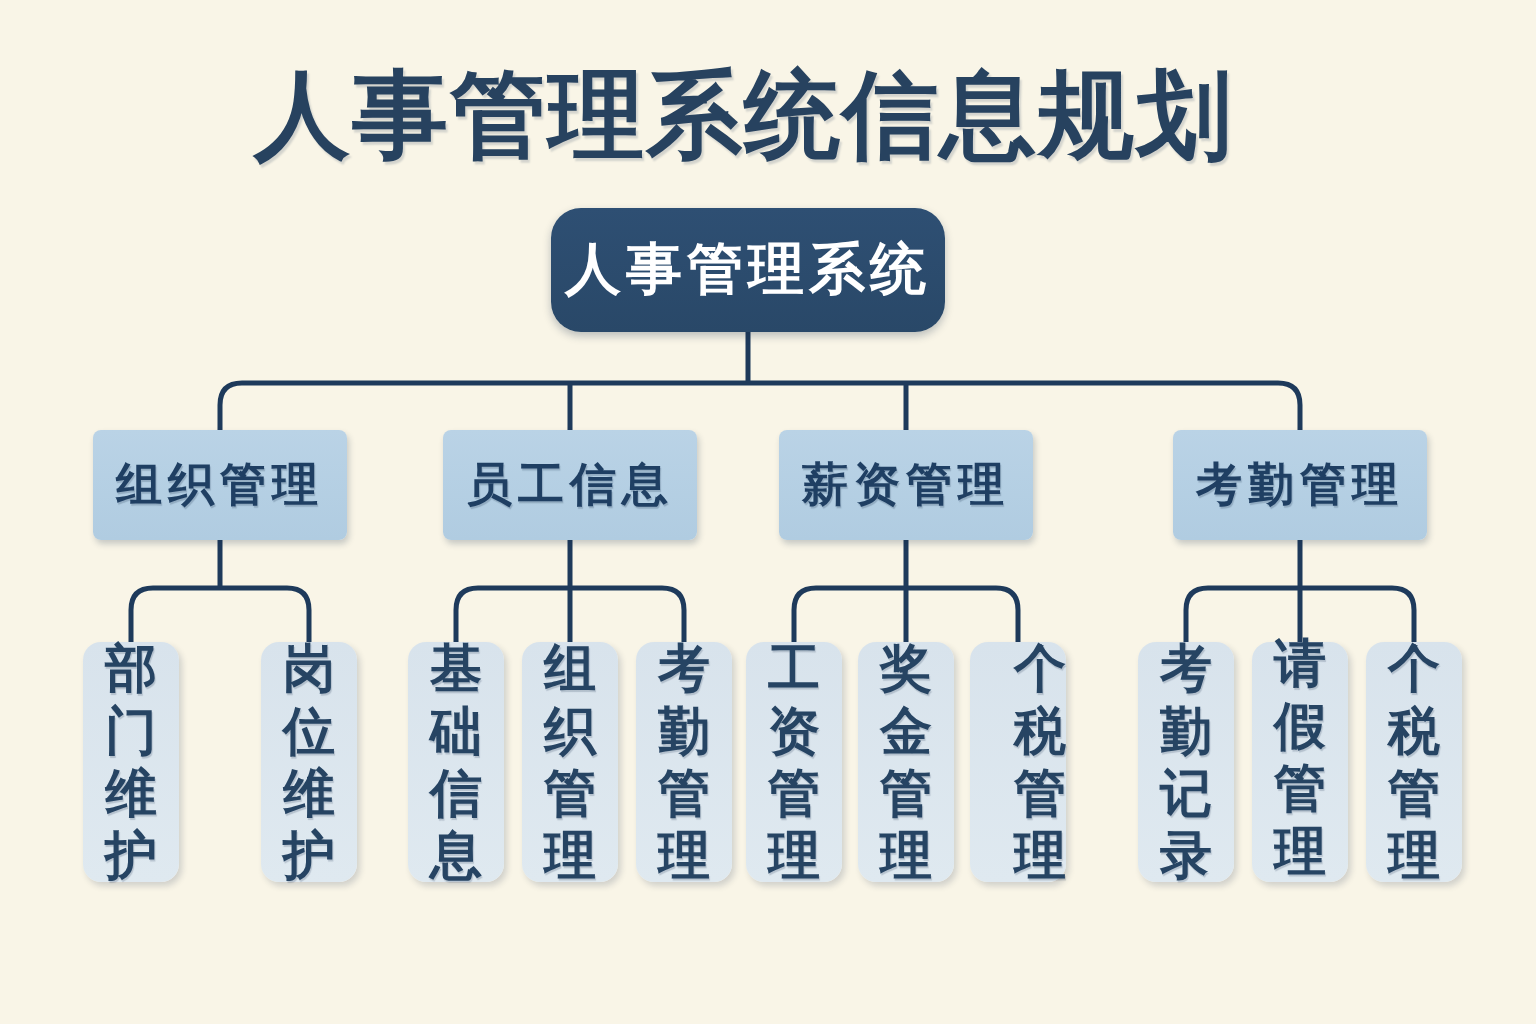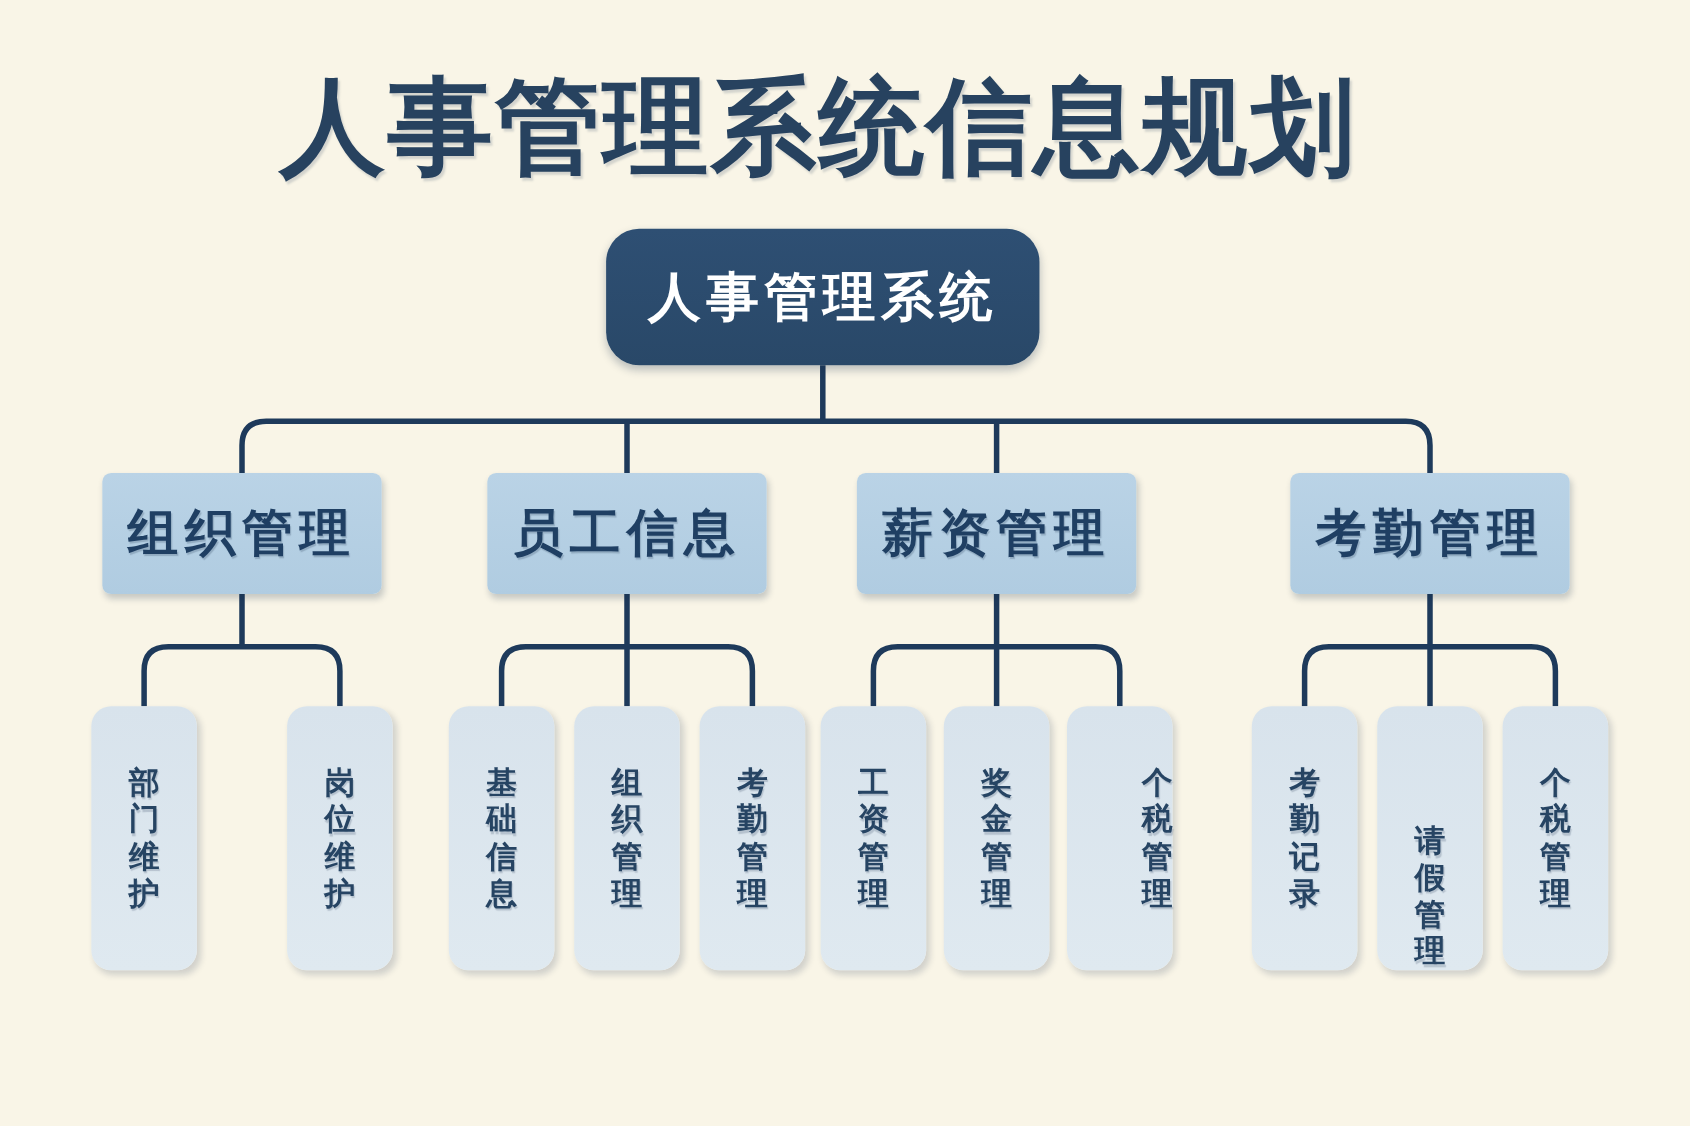--- a/index.html
+++ b/index.html
@@ -38,42 +38,42 @@
     position: absolute;
     display: flex;
     align-items: center;
     justify-content: center;
     text-align: center;
   }
   .root {
     background: linear-gradient(180deg, #2e4f73 0%, #294868 100%);
     color: #ffffff;
     border-radius: 30px;
-    font-size: 48px;
+    font-size: 56px;
     font-weight: 700;
     letter-spacing: 5px;
     box-shadow: 0 4px 8px rgba(25,45,75,0.28);
     white-space: nowrap;
   }
   .branch {
     background: linear-gradient(180deg, #bad3e6 0%, #b0cce1 100%);
     color: #1f3f63;
     border-radius: 8px;
     font-size: 46px;
     font-weight: 700;
     letter-spacing: 6px;
     box-shadow: 2px 4px 6px rgba(25,45,75,0.22);
     white-space: nowrap;
     text-shadow: 1px 2px 1px rgba(25,45,75,0.22);
   }
   .leaf {
     background: linear-gradient(180deg, #d8e3ec 0%, #dfe9f0 100%);
     color: #264463;
     border-radius: 18px;
-    font-size: 28px;
+    font-size: 52px;
     font-weight: 700;
     box-shadow: 3px 4px 6px rgba(25,45,75,0.18);
     text-shadow: 1px 2px 1px rgba(25,45,75,0.2);
   }
   .leaf .vtext {
     display: inline-block;
     width: 1em;
     word-break: break-all;
     line-height: 1.2;
     text-align: center;

